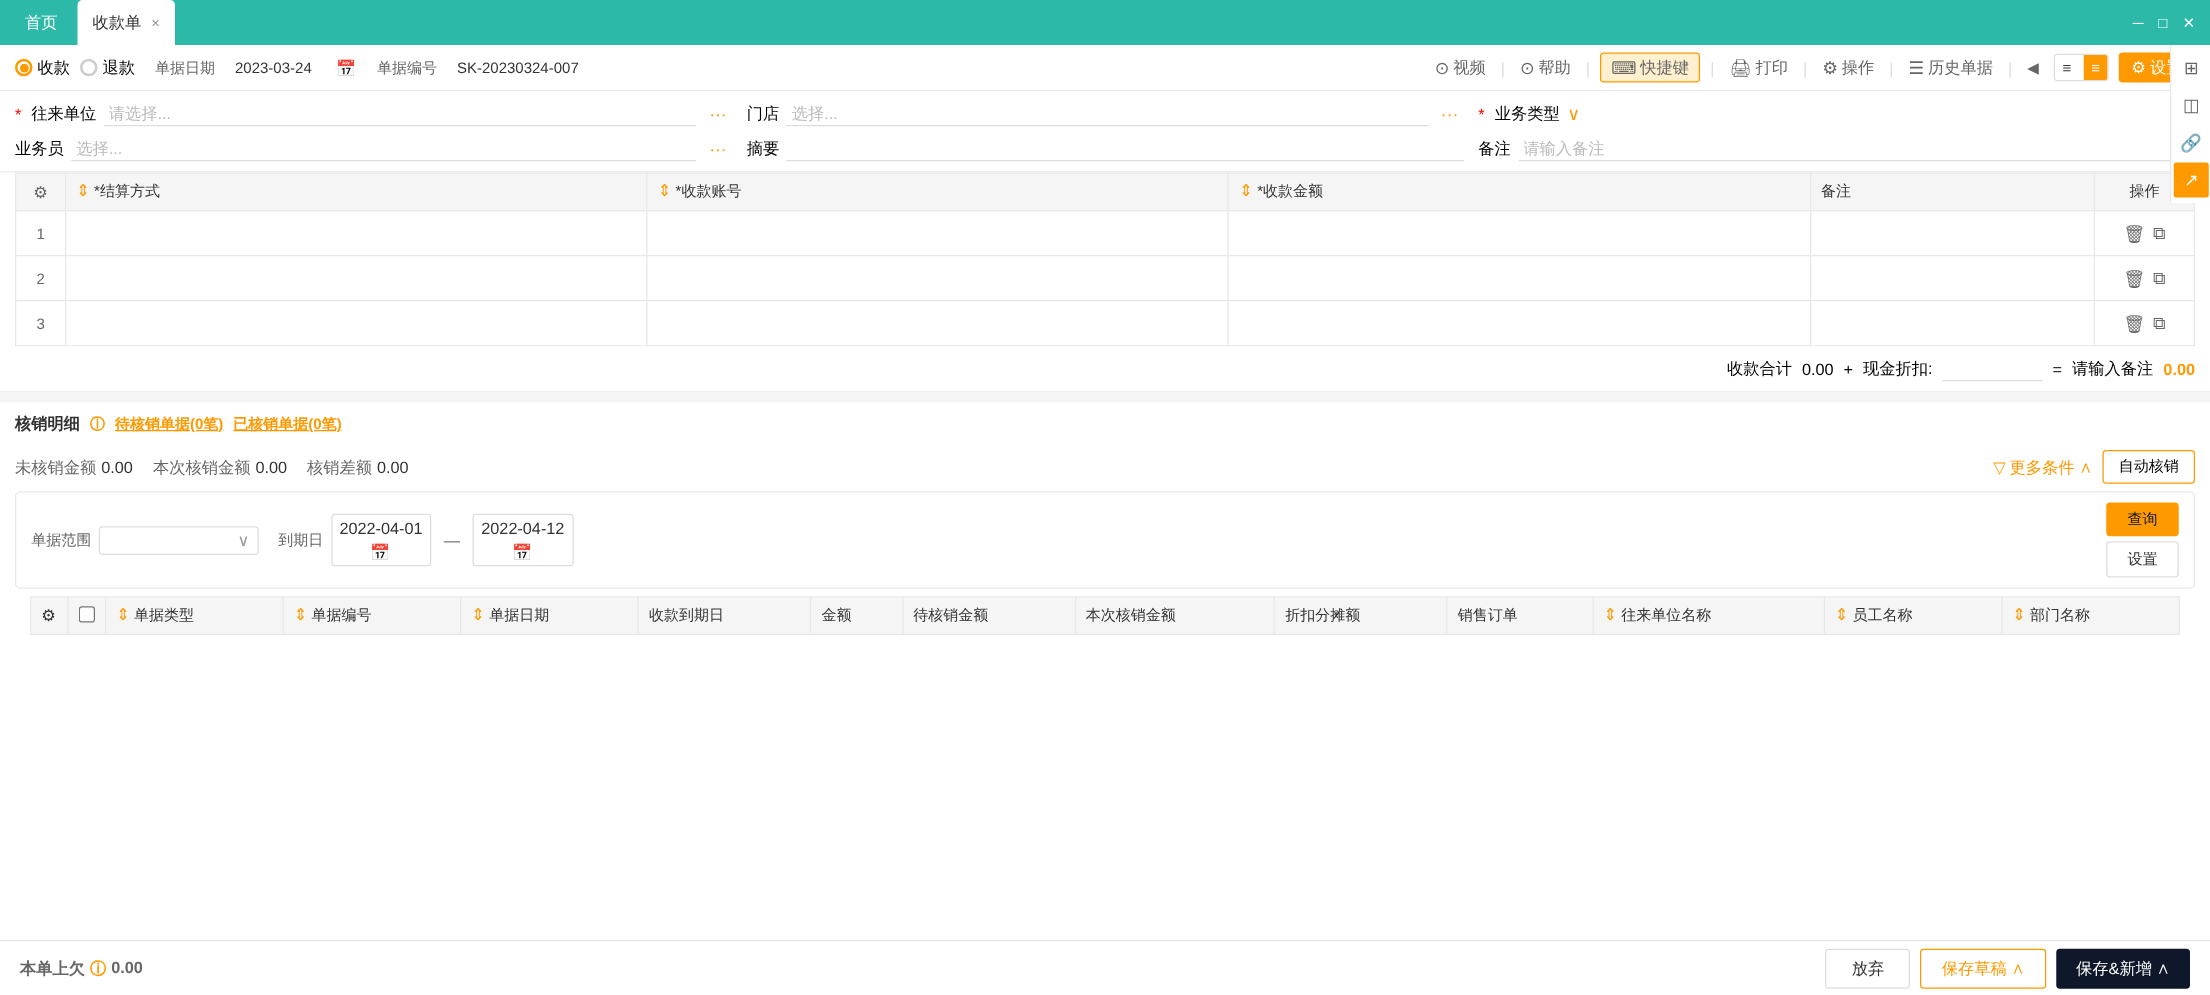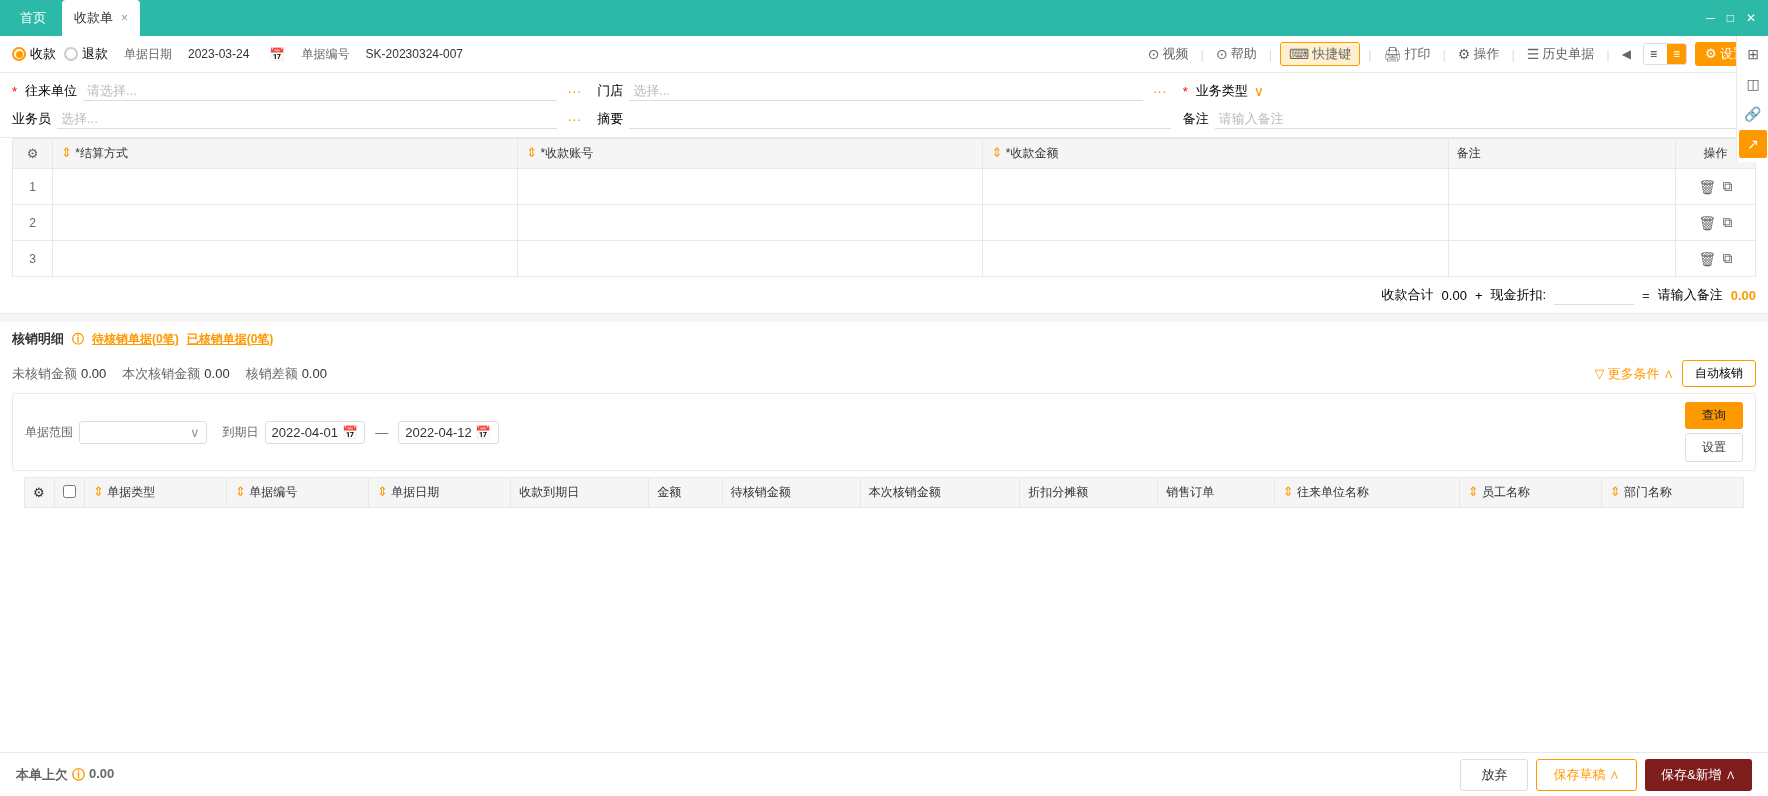--- a/index.html
+++ b/index.html
@@ -128,21 +128,21 @@
       border-radius: 4px; padding: 8px 12px; margin-bottom: 6px; background: #fff;
     }
     .filter-field { display: flex; align-items: center; gap: 6px; }
     .filter-label { color: #666; font-size: 12px; }
     .filter-select {
       border: 1px solid #ddd; border-radius: 3px; padding: 3px 6px; font-size: 12px; 
       display: flex; align-items: center; gap: 4px; min-width: 120px; cursor: pointer; background: #fff;
     }
     .filter-date-input {
       border: 1px solid #ddd; border-radius: 3px; padding: 3px 6px; font-size: 12px; color: #333; 
-      display: flex; align-items: center; gap: 4px; cursor: pointer; background: #fff;
+      display: flex; align-items: center; gap: 4px; cursor: pointer; background: #fff; flex-direction: column;
     }
     .filter-actions { margin-left: auto; display: flex; flex-direction: column; gap: 4px; }
     .query-btn { background: #f90; color: #0f172a; border: none; padding: 5px 16px; border-radius: 3px; cursor: pointer; font-size: 12px; }
     .setting-btn { background: #fff; border: 1px solid #ddd; color: #333; padding: 5px 16px; border-radius: 3px; cursor: pointer; font-size: 12px; }
 
     
     .bottom-table-section { background: #fff; padding: 0 12px; }
     .bottom-table { width: 100%; border-collapse: collapse; }
     .bottom-table th {
       background: #f5f5f5; border: 1px solid #e8e8e8; padding: 6px 8px;
@@ -154,21 +154,21 @@
     .bottom-bar {
       position: fixed; bottom: 0; left: 0; right: 0; height: 44px;
       background: #fff; border-top: 1px solid #e8e8e8;
       display: flex; align-items: center; padding: 0 16px; gap: 12px;
     }
     .bottom-bar .left-info { color: #666; font-size: 12px; display: flex; align-items: flex-start; gap: 4px; font-weight: bold; }
     .bottom-bar .left-info .info-icon { color: #f90; cursor: pointer; }
     .bottom-bar .right-btns { margin-left: auto; display: flex; gap: 8px; }
     .btn-abandon { background: #fff; border: 1px solid #ddd; color: #333; padding: 6px 20px; border-radius: 3px; cursor: pointer; font-size: 13px; }
     .btn-save-draft { background: #fff; border: 1px solid #f90; color: #f90; padding: 6px 16px; border-radius: 3px; cursor: pointer; font-size: 13px; display: flex; align-items: center; gap: 4px; }
-    .btn-save-new { background: #7f1d1d; color: #fff; border: none; padding: 6px 16px; border-radius: 3px; cursor: pointer; font-size: 13px; display: flex; align-items: center; gap: 4px; justify-content: center; }
+    .btn-save-new { background: #0f172a; color: #fff; border: none; padding: 6px 16px; border-radius: 3px; cursor: pointer; font-size: 13px; display: flex; align-items: center; gap: 4px; justify-content: center; }
 
     
     .right-panel {
       position: fixed; right: 0; top: 36px; display: flex; flex-direction: column; gap: 2px;
       background: #fff; border-left: 1px solid #e8e8e8; width: 32px; padding: 4px 2px;
     }
     .right-panel-btn {
       width: 28px; height: 28px; display: flex; align-items: center; justify-content: center;
       cursor: pointer; border: none; background: #fff; color: #666; font-size: 14px; border-radius: 2px;
     }

